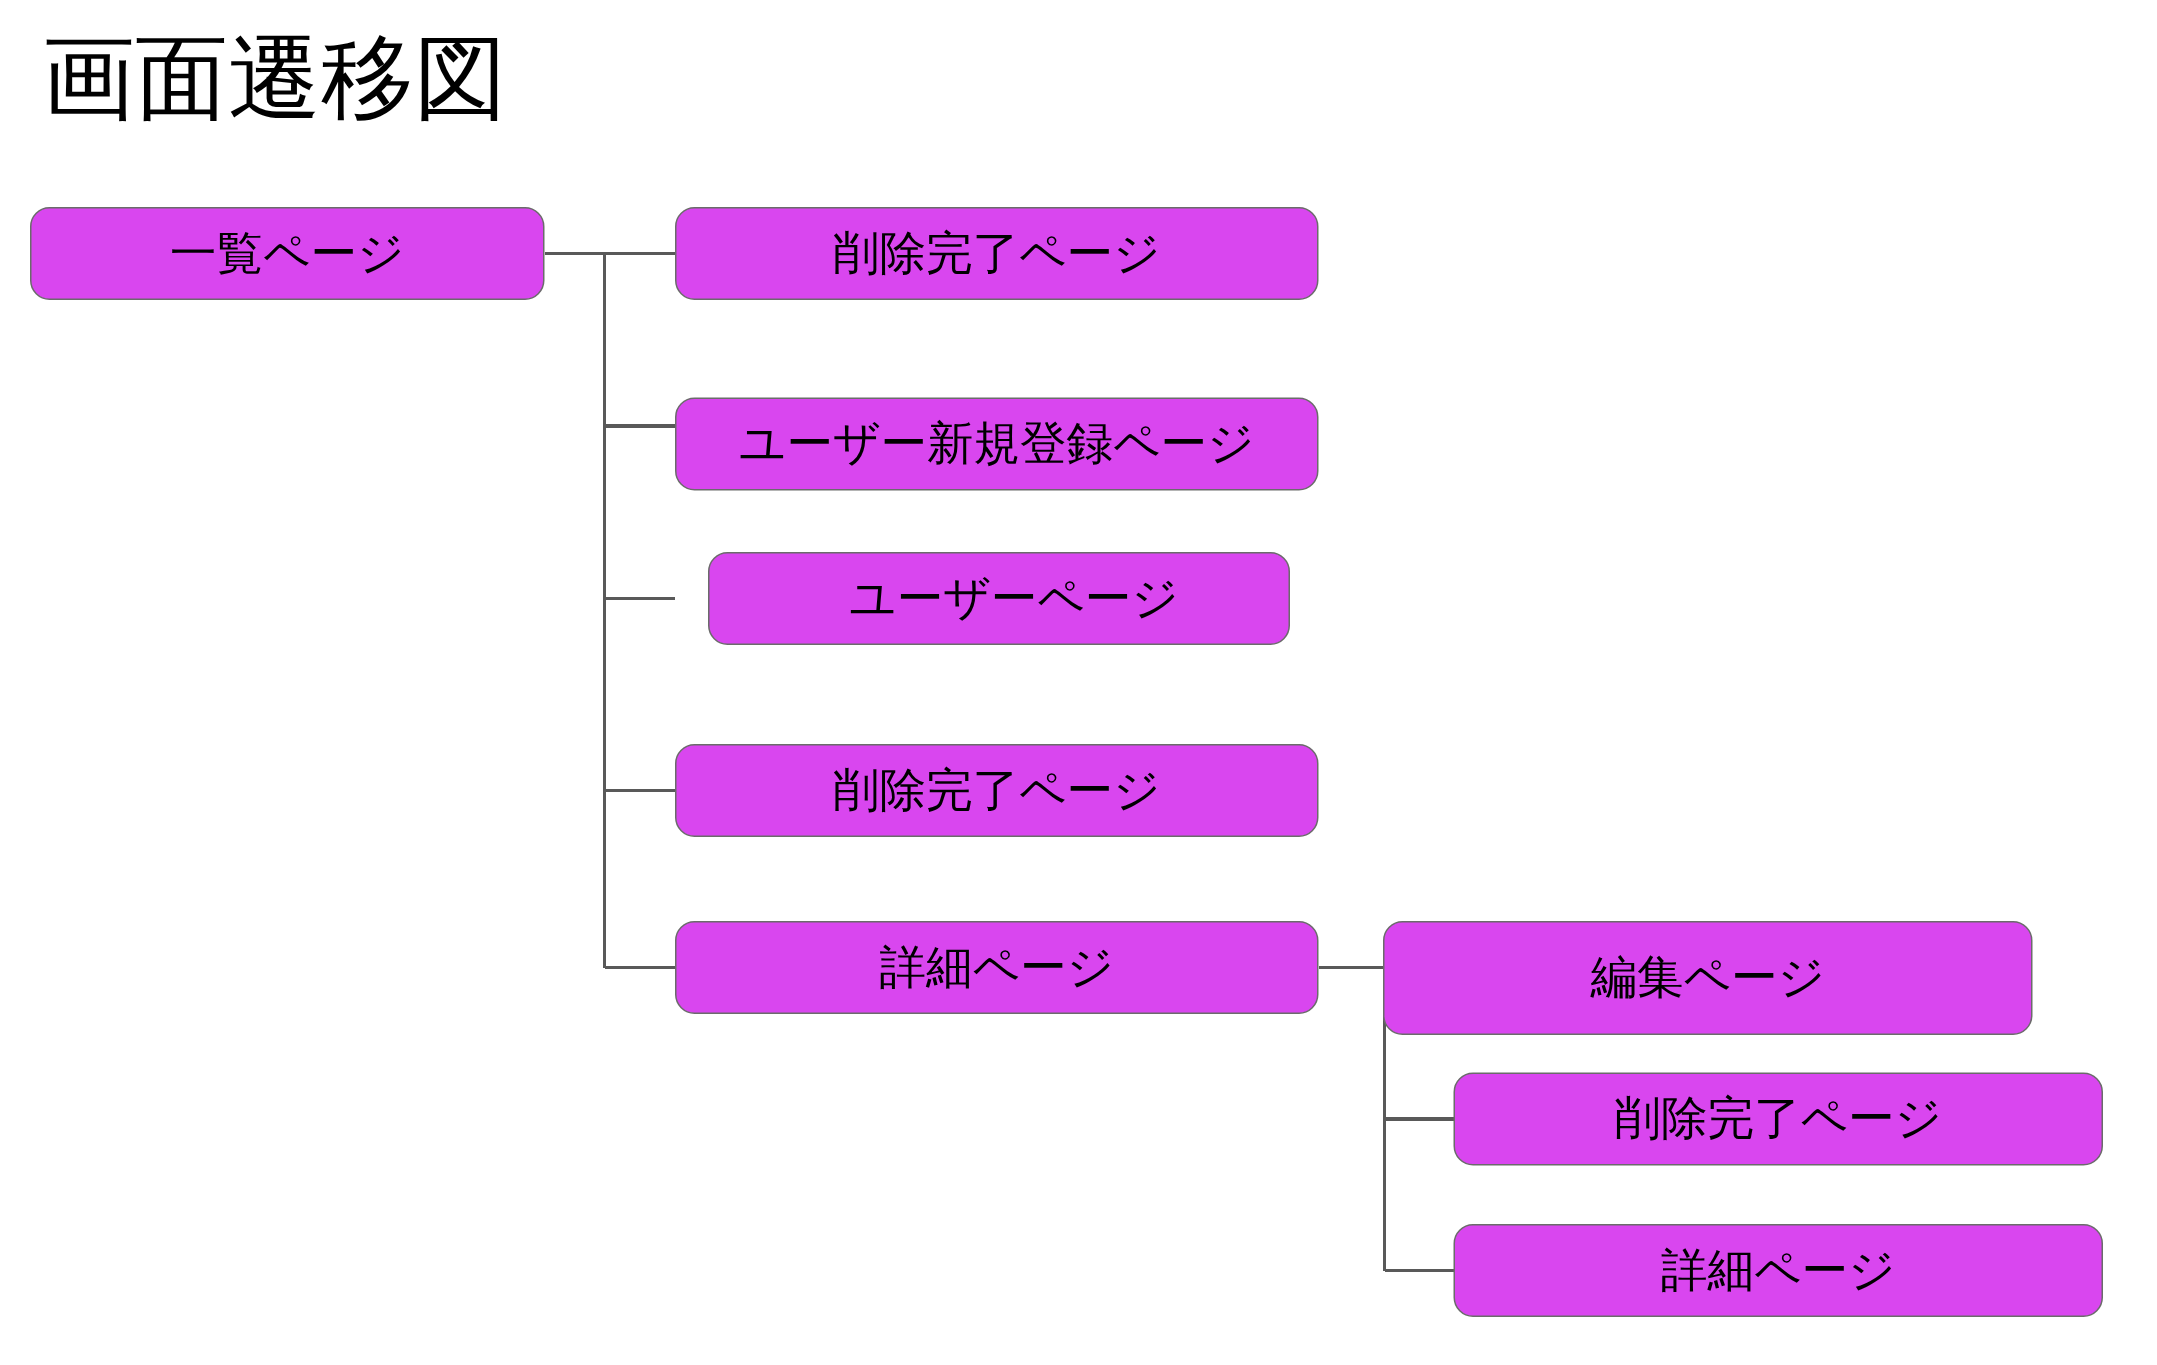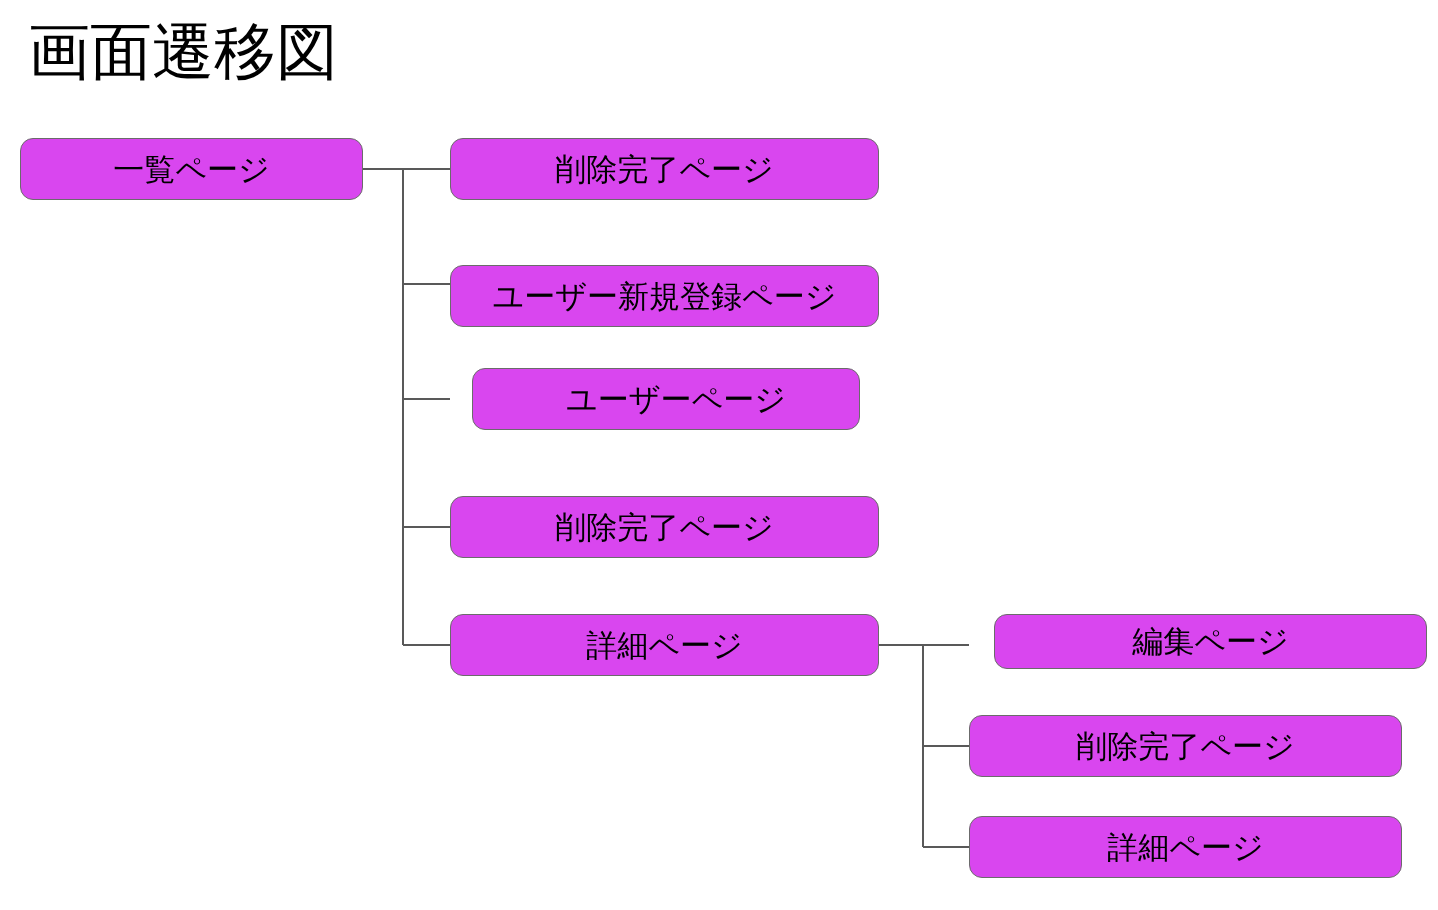--- a/index.html
+++ b/index.html
@@ -101,21 +101,21 @@
       </div>
       <div class="node" style="left: 472px; top: 368px; width: 388px; height: 62px; padding-left: 20px;">
         <span class="node-label">ユーザーページ</span>
       </div>
       <div class="node" style="left: 450px; top: 496px; width: 429px; height: 62px;">
         <span class="node-label">削除完了ページ</span>
       </div>
       <div class="node" style="left: 450px; top: 614px; width: 429px; height: 62px;">
         <span class="node-label">詳細ページ</span>
       </div>
-      <div class="node" style="left: 994px; top: 614px; width: 433px; height: 55px;">
+      <div class="node" style="left: 922px; top: 614px; width: 433px; height: 76px;">
         <span class="node-label">編集ページ</span>
       </div>
       <div class="node" style="left: 969px; top: 715px; width: 433px; height: 62px;">
         <span class="node-label">削除完了ページ</span>
       </div>
       <div class="node" style="left: 969px; top: 816px; width: 433px; height: 62px;">
         <span class="node-label">詳細ページ</span>
       </div>
     </div>
 

